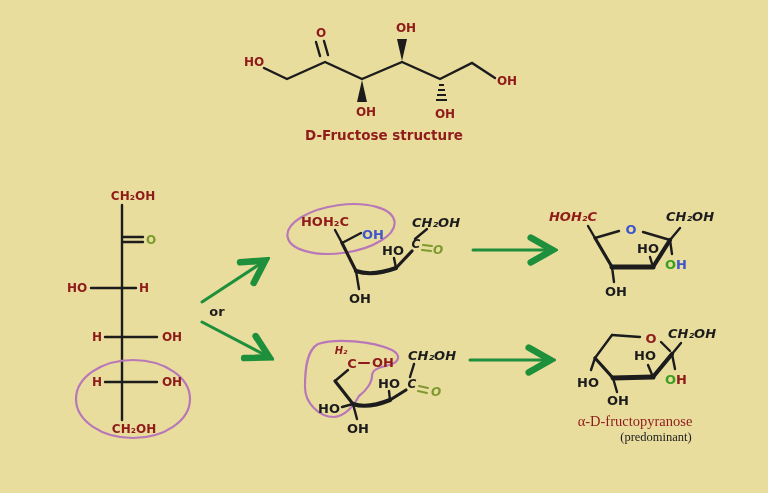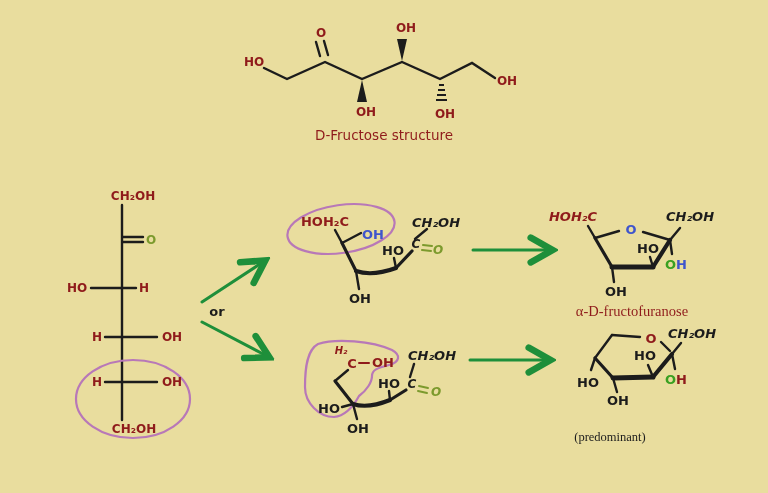--- a/index.html
+++ b/index.html
@@ -19,21 +19,21 @@
     letter-spacing:0px;
   }
   .red{color:#8f1b1b;}
   .blk{color:#1c1c1c;}
   .olv{color:#7c9a2d;}
   .blu{color:#3f55cc;}
   .grn{color:#3aa021;}
   .it{font-style:italic;}
   .lg{font-size:13px;}
   .sm{font-size:10px;font-style:italic;}
-  .caption{font-size:13.5px;font-weight:normal;}
+  .caption{font-size:13.5px;font-weight:bold;}
   .serif{font-family:"Liberation Serif", serif;font-weight:normal;font-size:14.5px;}
   .serif-sm{font-family:"Liberation Serif", serif;font-weight:normal;font-size:12.5px;}
   
   .bk{stroke:#1c1c1c;stroke-width:2.4;stroke-linecap:round;fill:none;}
   .w3{stroke-width:3.2;}
   .w4{stroke-width:4.2;}
   .w5{stroke-width:5;}
   .ol{stroke:#7c9a2d;stroke-width:2;stroke-linecap:round;fill:none;}
   .rd{stroke:#8f1b1b;stroke-width:2;stroke-linecap:round;fill:none;}
   .pu{stroke:#b878b8;stroke-width:2.2;fill:none;}
@@ -177,23 +177,23 @@
   <span class="lbl olv it" style="left:436px;top:392px">O</span>
   <span class="lbl blk lg" style="left:329px;top:408px">HO</span>
   <span class="lbl blk lg" style="left:358px;top:428px">OH</span>
 
   <span class="lbl red it lg" style="left:573px;top:216px">HOH₂C</span>
   <span class="lbl blk it lg" style="left:690px;top:216px">CH₂OH</span>
   <span class="lbl blu lg" style="left:631px;top:229px">O</span>
   <span class="lbl blk lg" style="left:648px;top:248px">HO</span>
   <span class="lbl lg" style="left:676px;top:264px"><span class="grn">O</span><span class="blu">H</span></span>
   <span class="lbl blk lg" style="left:616px;top:291px">OH</span>
-  <span class="lbl red serif" style="left:632px;top:311px">α-D-fructofuranose</span>
 
   <span class="lbl blk it lg" style="left:692px;top:333px">CH₂OH</span>
   <span class="lbl red lg" style="left:651px;top:338px">O</span>
   <span class="lbl blk lg" style="left:645px;top:355px">HO</span>
   <span class="lbl lg" style="left:676px;top:379px"><span class="grn">O</span><span class="red">H</span></span>
   <span class="lbl blk lg" style="left:588px;top:382px">HO</span>
   <span class="lbl blk lg" style="left:618px;top:400px">OH</span>
-  <span class="lbl blk serif-sm" style="left:610px;top:437px">(predominant)</span>
+  <span class="lbl red serif" style="left:635px;top:421px">α-D-fructopyranose</span>
+  <span class="lbl blk serif-sm" style="left:656px;top:437px">(predominant)</span>
 
 </div>
 
 </body></html>

